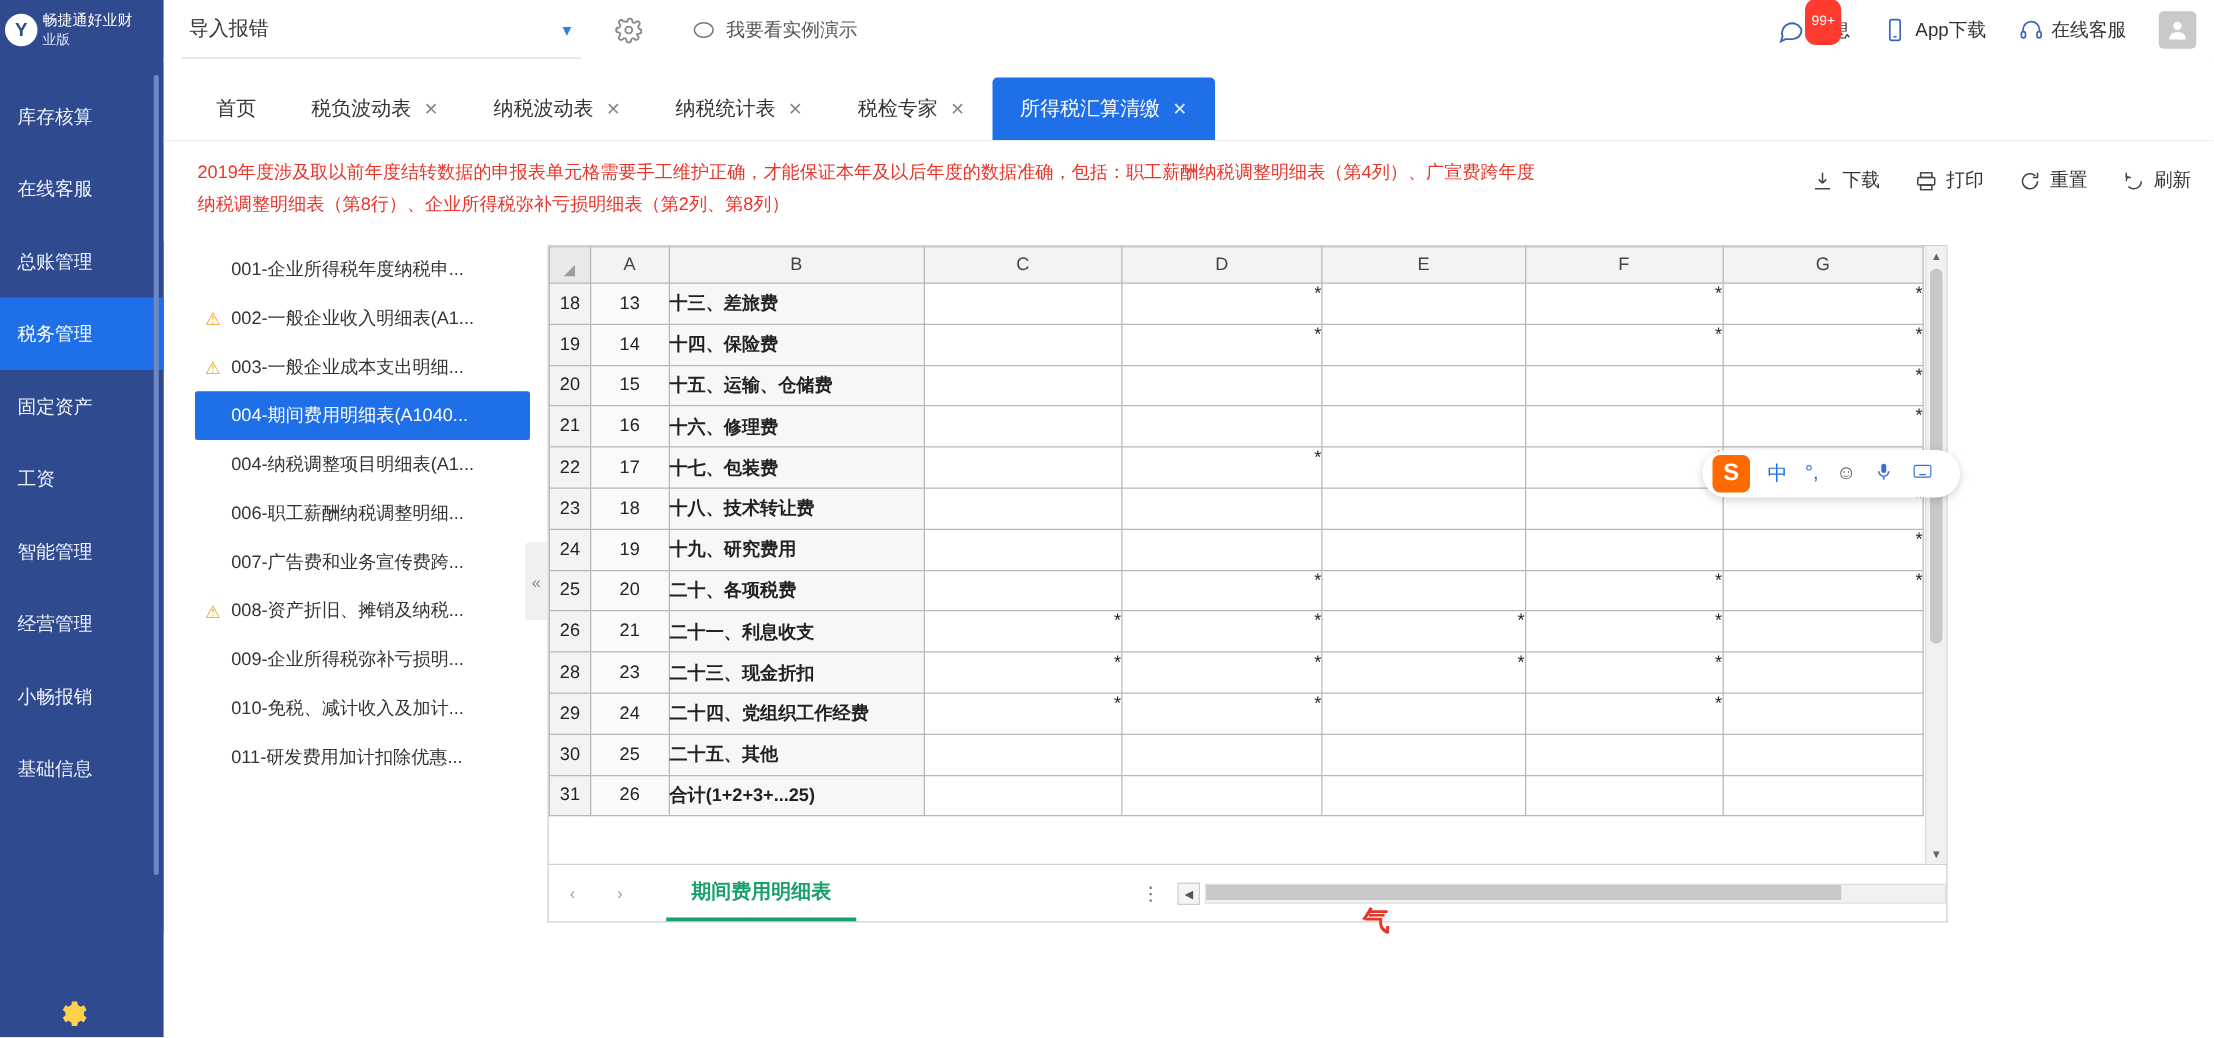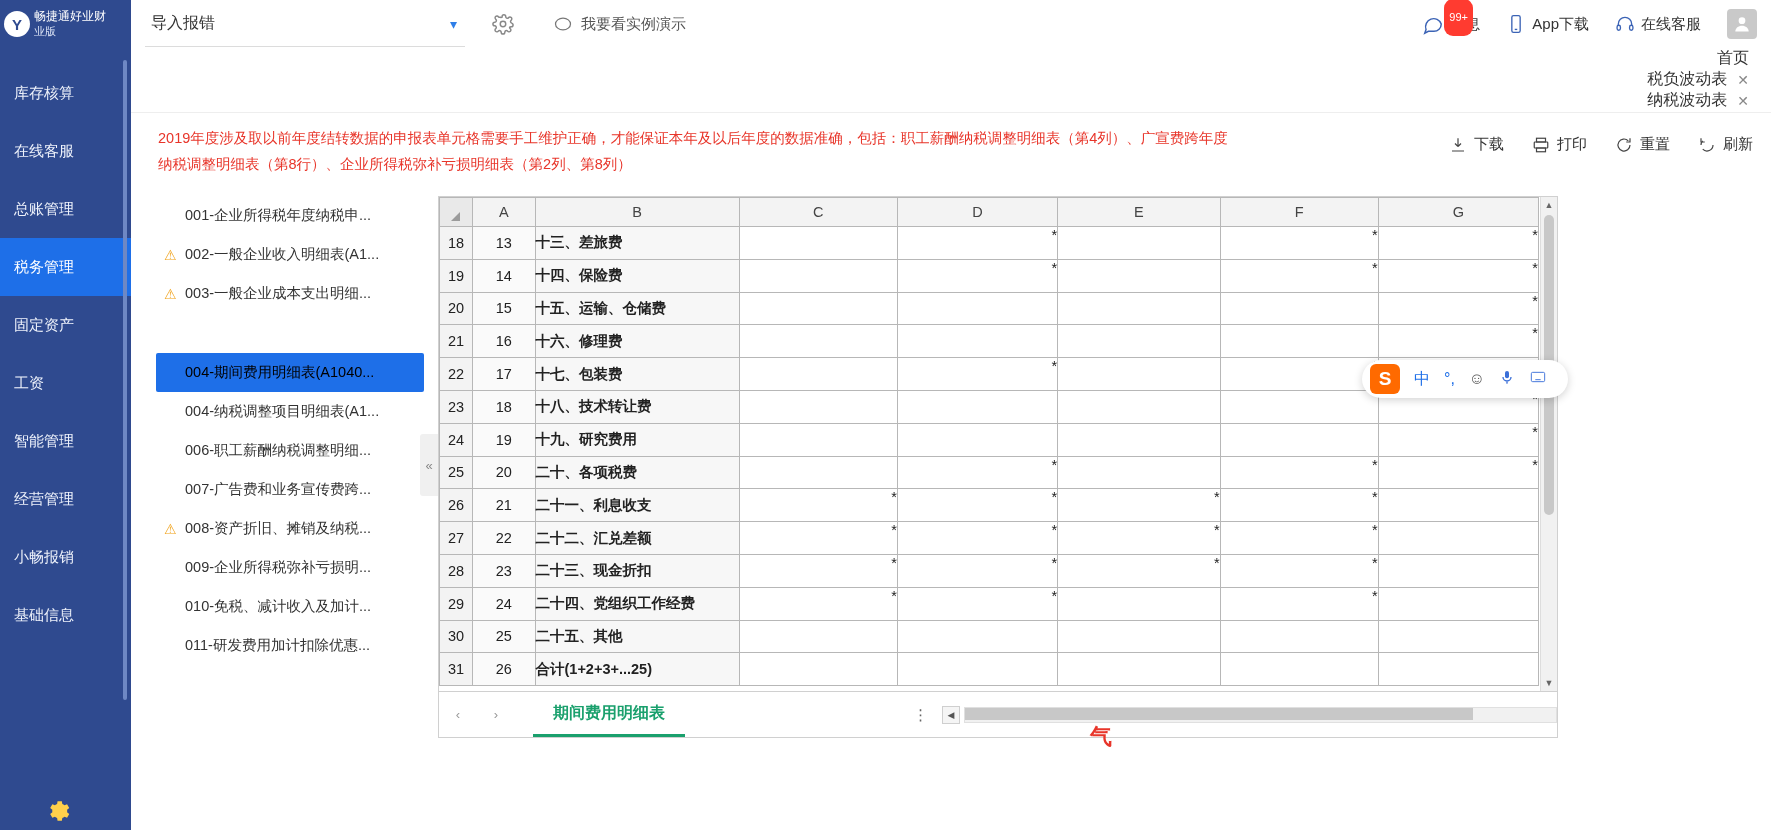--- a/index.html
+++ b/index.html
@@ -161,21 +161,20 @@
   
   .tabbar {
     position: absolute;
     left: 131px; top: 48px;
     width: 1640px; height: 64px;
     background: #ffffff;
     display: flex;
     align-items: flex-end;
     padding-left: 20px;
     box-sizing: border-box;
-    flex-direction: column;
   }
   .tab {
     height: 50px;
     display: flex;
     align-items: center;
     gap: 10px;
     padding: 0 22px;
     font-size: 16px;
     color: #333;
     cursor: pointer;
@@ -231,23 +230,22 @@
     gap: 6px;
     padding-left: 8px;
     font-size: 14.5px;
     color: #333;
     cursor: pointer;
     white-space: nowrap;
     overflow: hidden;
   }
   .doc-item.active {
     background: #1e6fe8;
-    color: #000000;
+    color: #ffffff;
     border-radius: 2px;
-    margin-top: 40px;
   }
   .warn {
     color: #f0a21a;
     font-size: 14px;
     flex: none;
     width: 15px;
   }
   .doc-label { overflow: hidden; text-overflow: ellipsis; }
   .collapse-handle {
     position: absolute;
@@ -775,30 +773,20 @@
           <td class="rownum">26</td>
           <td class="acol">21</td>
           <td class="bcol">二十一、利息收支</td>
           <td class="star">*</td>
           <td class="star">*</td>
           <td class="star">*</td>
           <td class="star">*</td>
           <td class="star"></td>
         </tr>
         <tr>
-          <td class="rownum">27</td>
-          <td class="acol">22</td>
-          <td class="bcol">二十二、汇兑差额</td>
-          <td class="star">*</td>
-          <td class="star">*</td>
-          <td class="star">*</td>
-          <td class="star">*</td>
-          <td class="star"></td>
-        </tr>
-        <tr>
           <td class="rownum">28</td>
           <td class="acol">23</td>
           <td class="bcol">二十三、现金折扣</td>
           <td class="star">*</td>
           <td class="star">*</td>
           <td class="star">*</td>
           <td class="star">*</td>
           <td class="star"></td>
         </tr>
         <tr>

